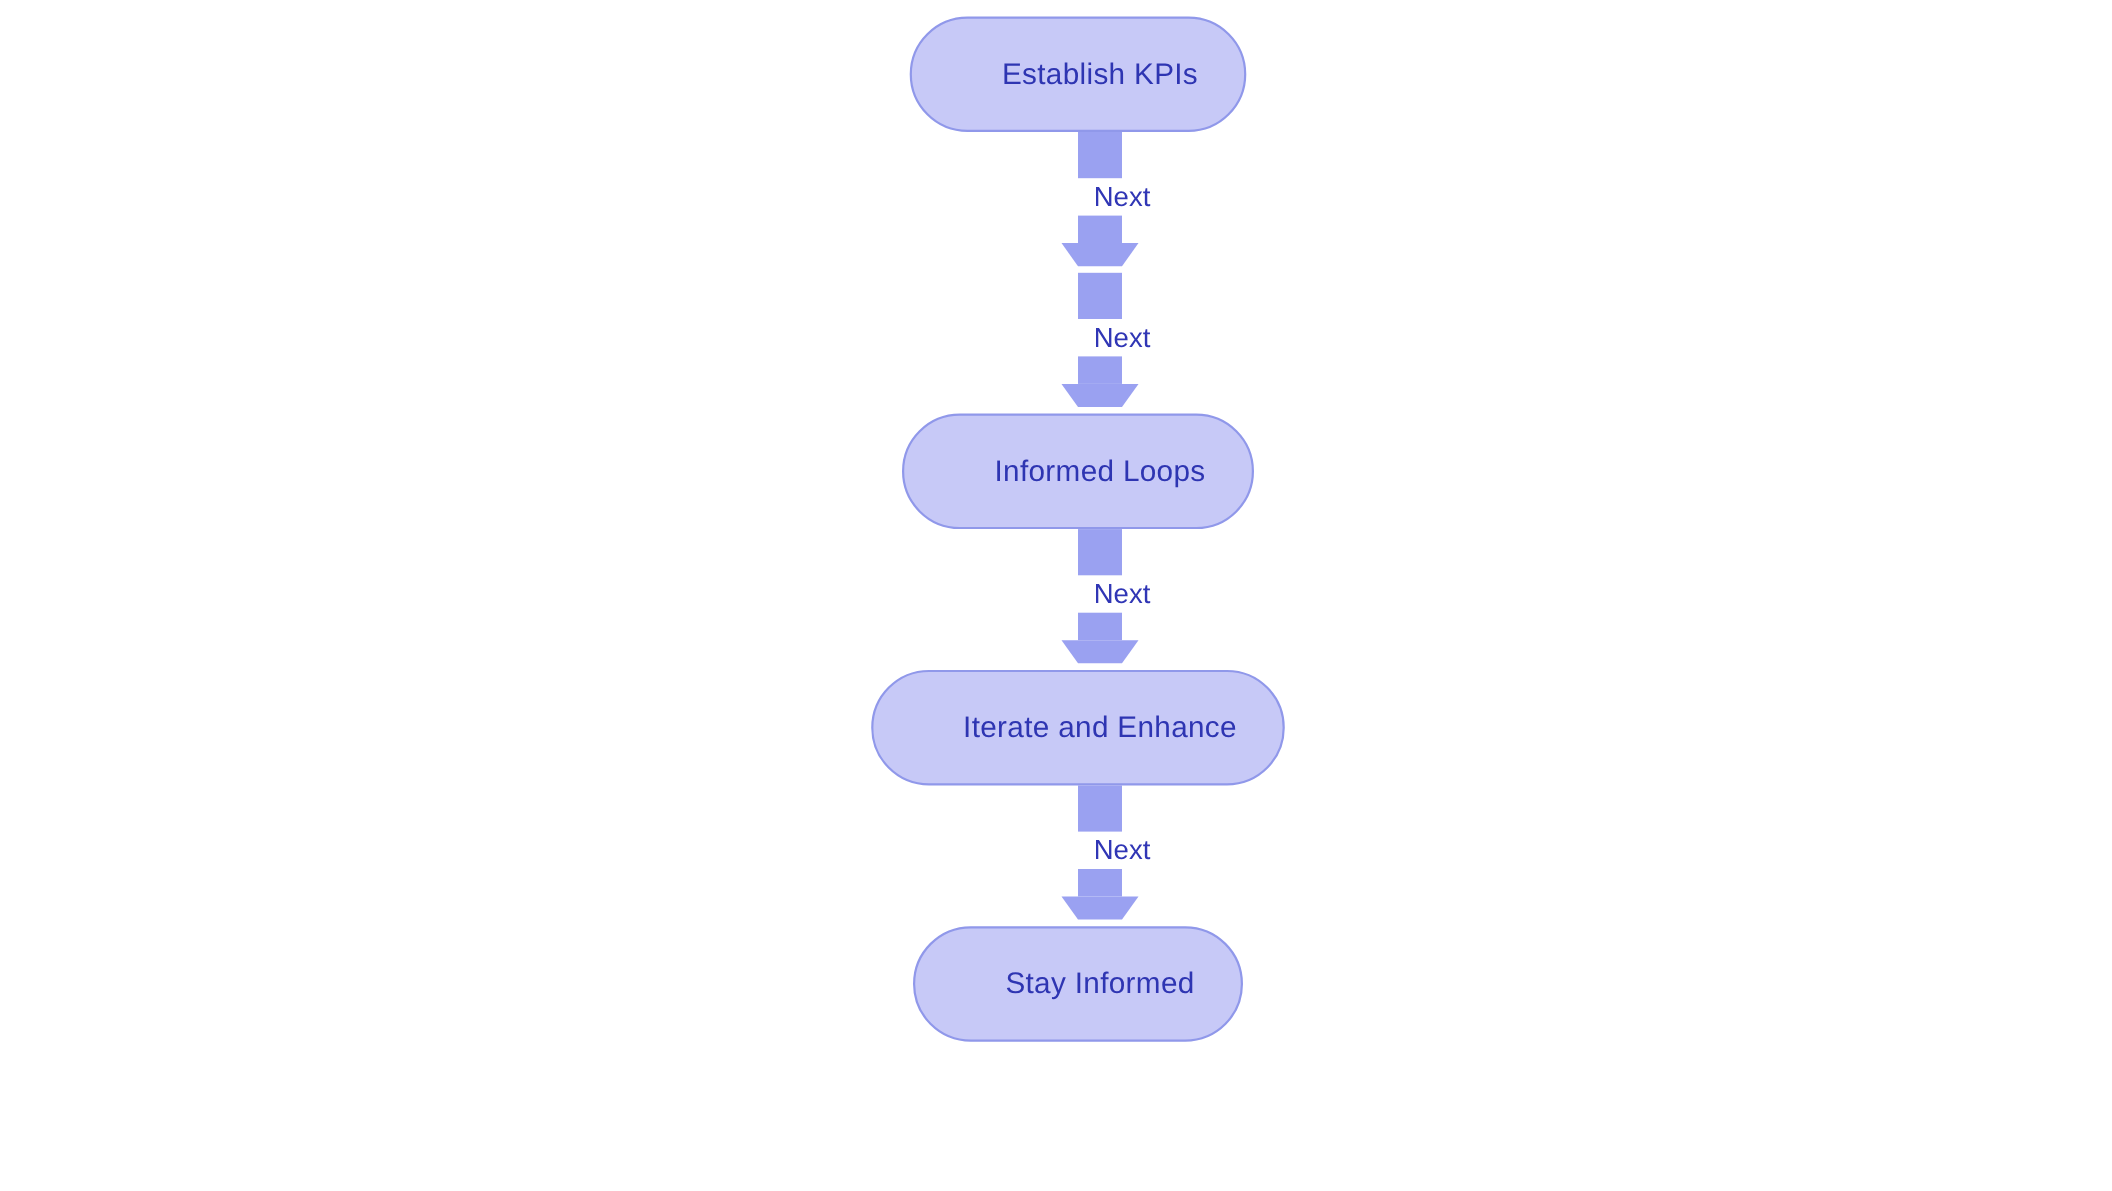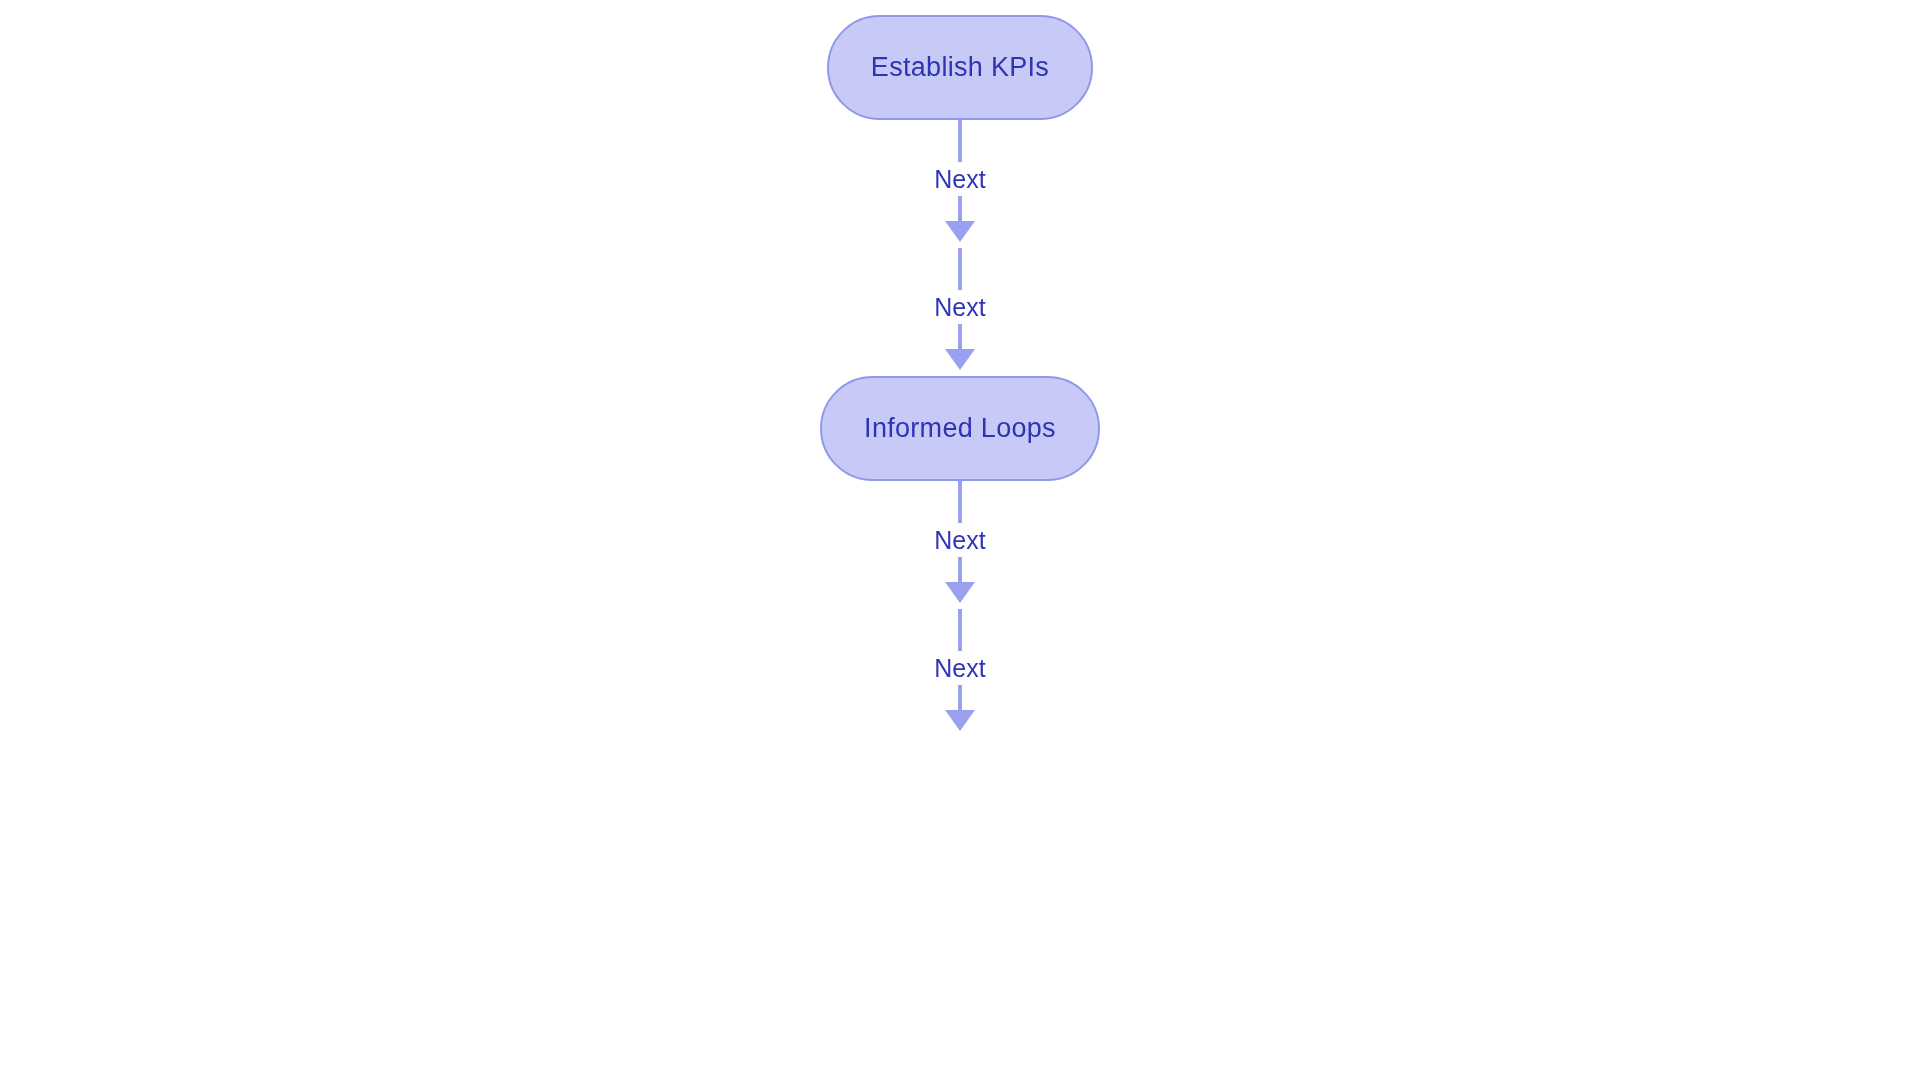--- a/index.html
+++ b/index.html
@@ -3,21 +3,21 @@
 <meta charset="utf-8">
 <style>
   :root {
     --node-fill: #c7c9f7;
     --node-border: #9098ea;
     --node-text: #2e35b2;
     --edge-line: #9aa1f1;
     --edge-label: #3036b5;
     --canvas-bg: #ffffff;
   }
-  * { box-sizing: border-box; }
+  * { box-sizing: border-box; padding-left: 40px; }
   html, body {
     margin: 0;
     padding: 0;
     background: var(--canvas-bg);
     font-family: "Liberation Sans", sans-serif;
   }
   .canvas {
     position: relative;
     width: 1920px;
     height: 1083px;
@@ -102,22 +102,28 @@
     <span>Informed Loops</span>
   </div>
 
   <div class="connector">
     <div class="edge-seg seg-top"></div>
     <div class="edge-label">Next</div>
     <div class="edge-seg seg-bottom"></div>
     <div class="arrowhead"></div>
   </div>
 
+  <div class="node">
+    <span>Iterate and Enhance</span>
+  </div>
 
   <div class="connector">
     <div class="edge-seg seg-top"></div>
     <div class="edge-label">Next</div>
     <div class="edge-seg seg-bottom"></div>
     <div class="arrowhead"></div>
   </div>
 
+  <div class="node">
+    <span>Stay Informed</span>
+  </div>
 
 </div>
 
 </body></html>

